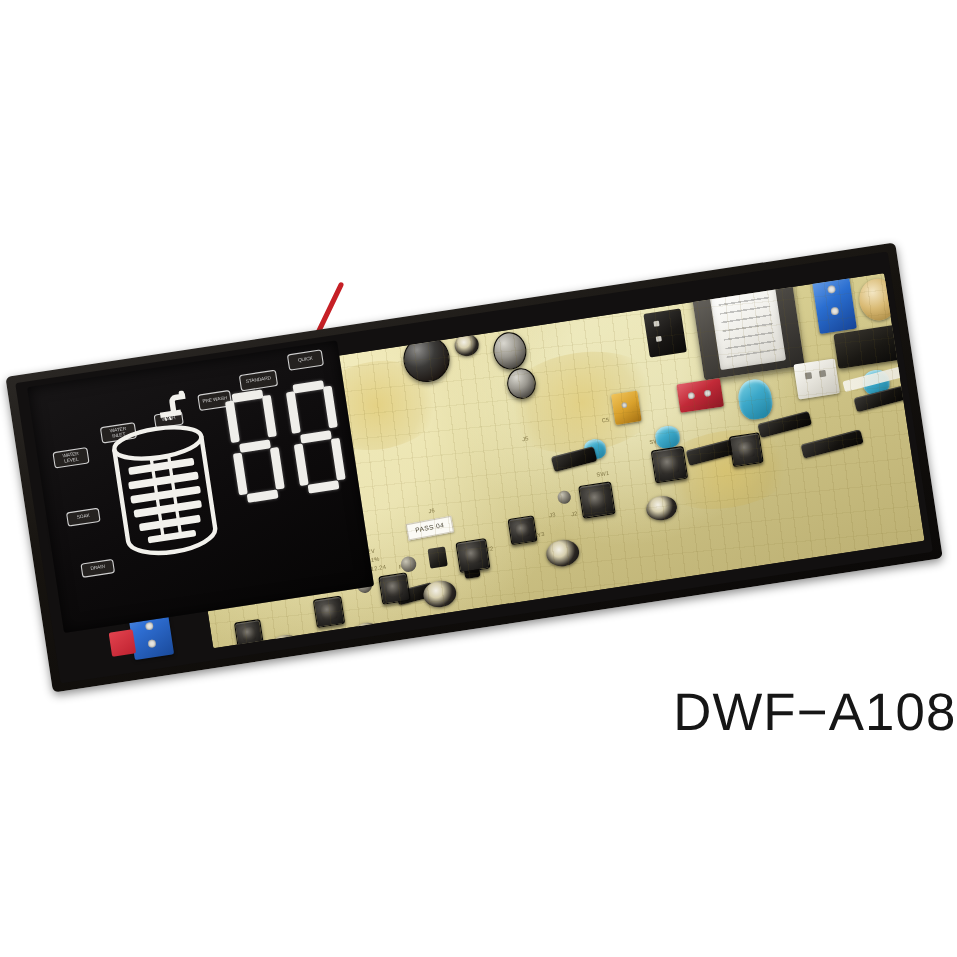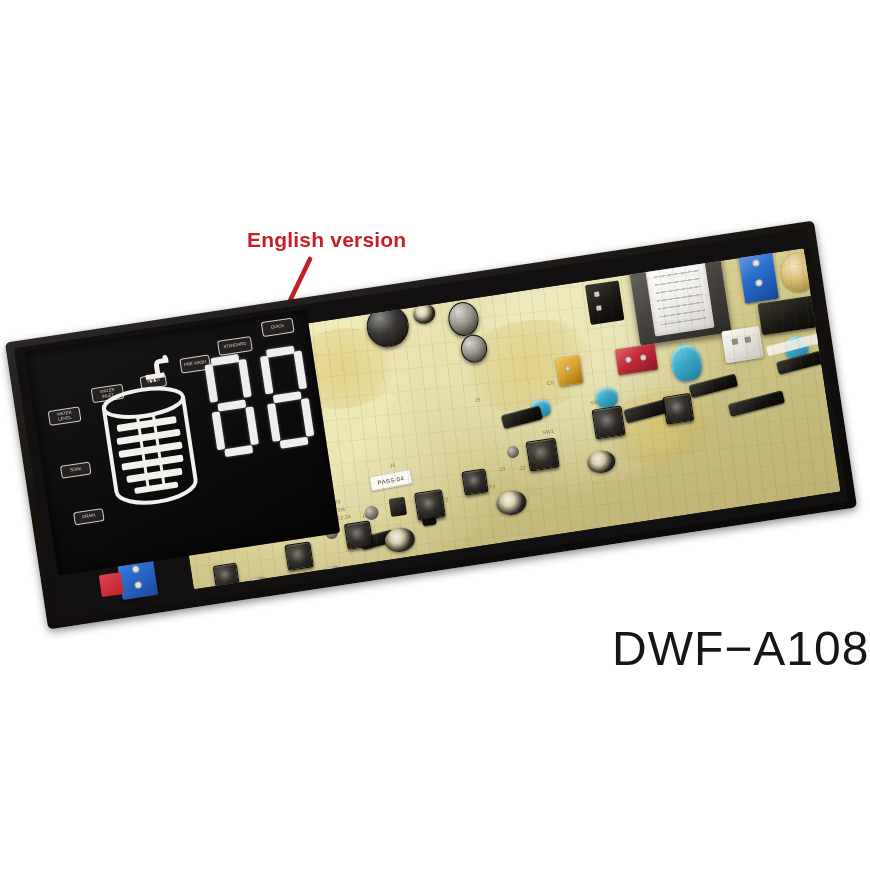--- a/index.html
+++ b/index.html
@@ -208,21 +208,20 @@
     border-radius:2px;
     box-shadow:0 1px 3px rgba(0,0,0,.45);
   }
   .whiteconn .pin{position:absolute;background:#8d8a80;border-radius:1px;}
 </style>
 </head>
 <body>
 
 <div id="stage">
 
-  <div class="anno-label">English version</div>
 
   <svg class="anno-line" viewBox="0 0 80 110">
     <line x1="70" y1="4" x2="22" y2="104" stroke="#c62026" stroke-width="4.6" stroke-linecap="round"></line>
   </svg>
 
   <div class="model-caption">DWF−A1088</div>
 
   <div id="board-wrap">
     <div id="board">
       <div class="shell"></div>

